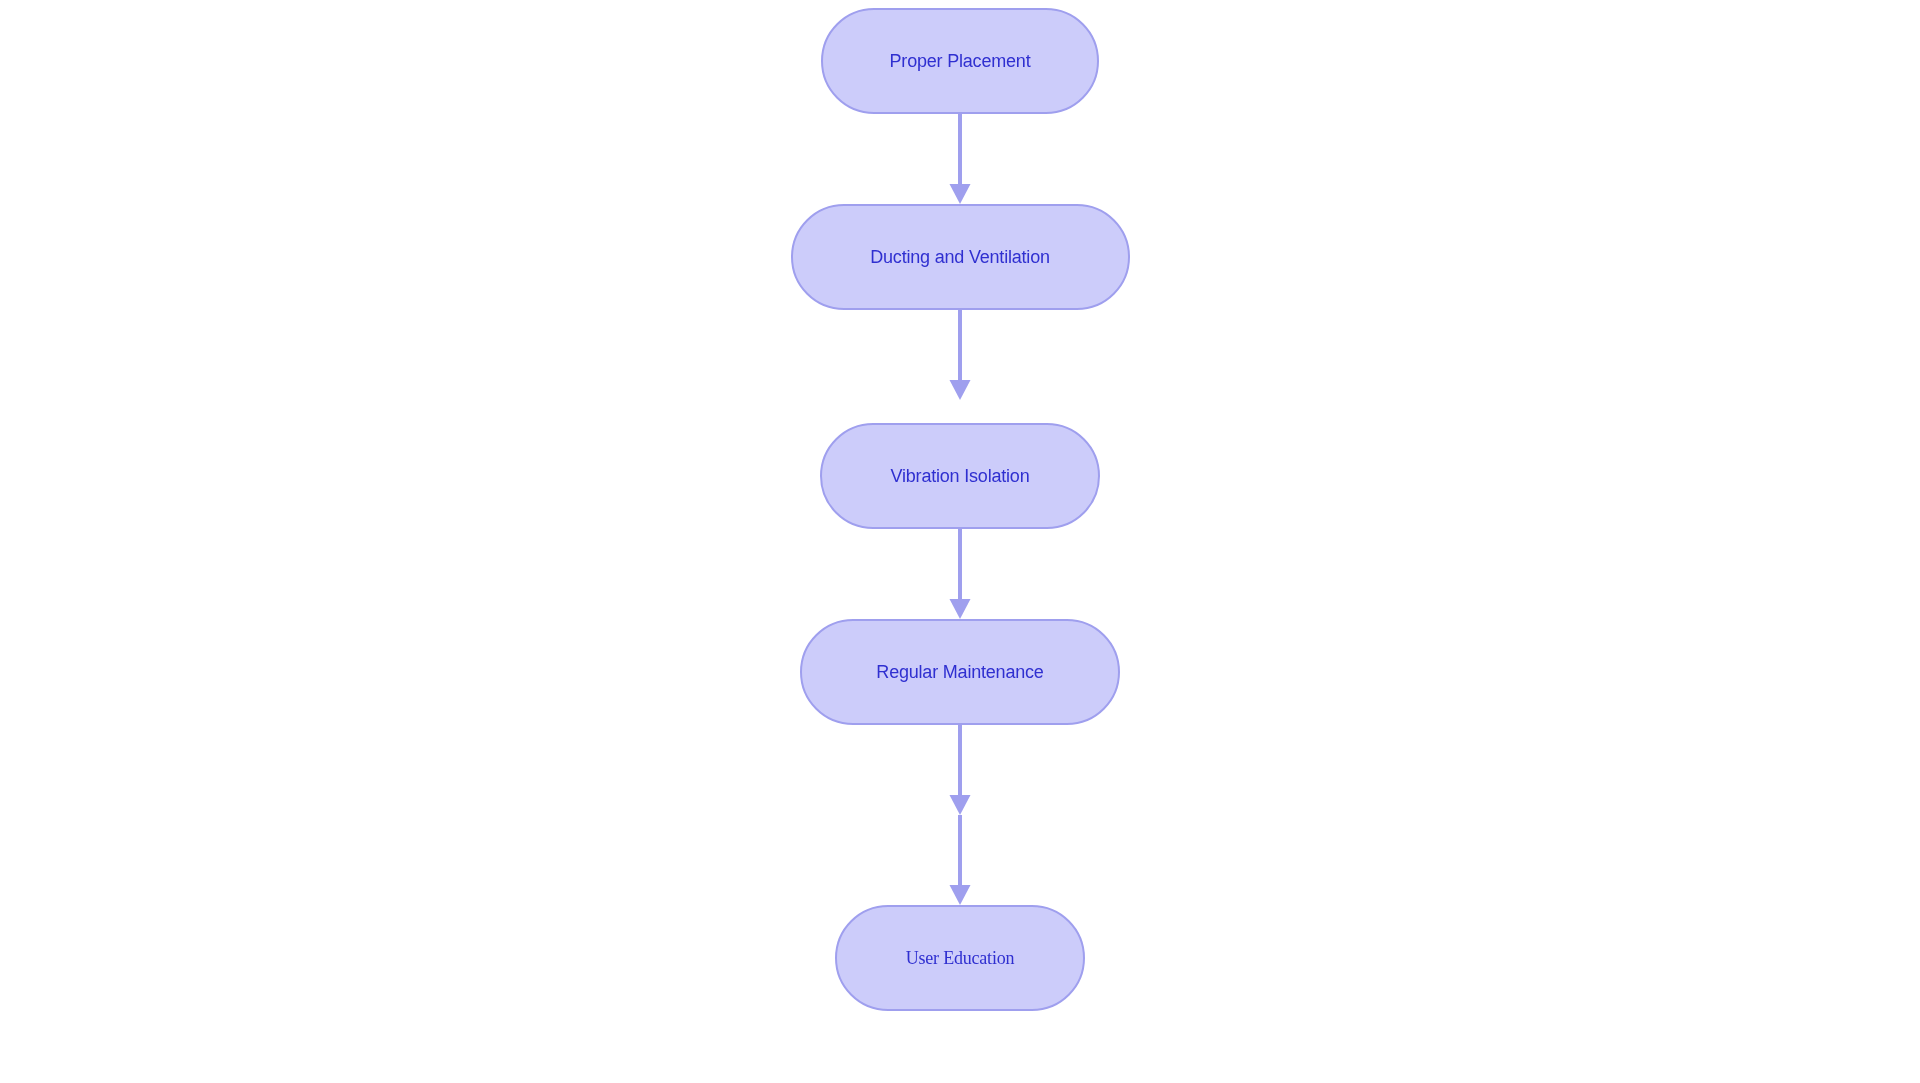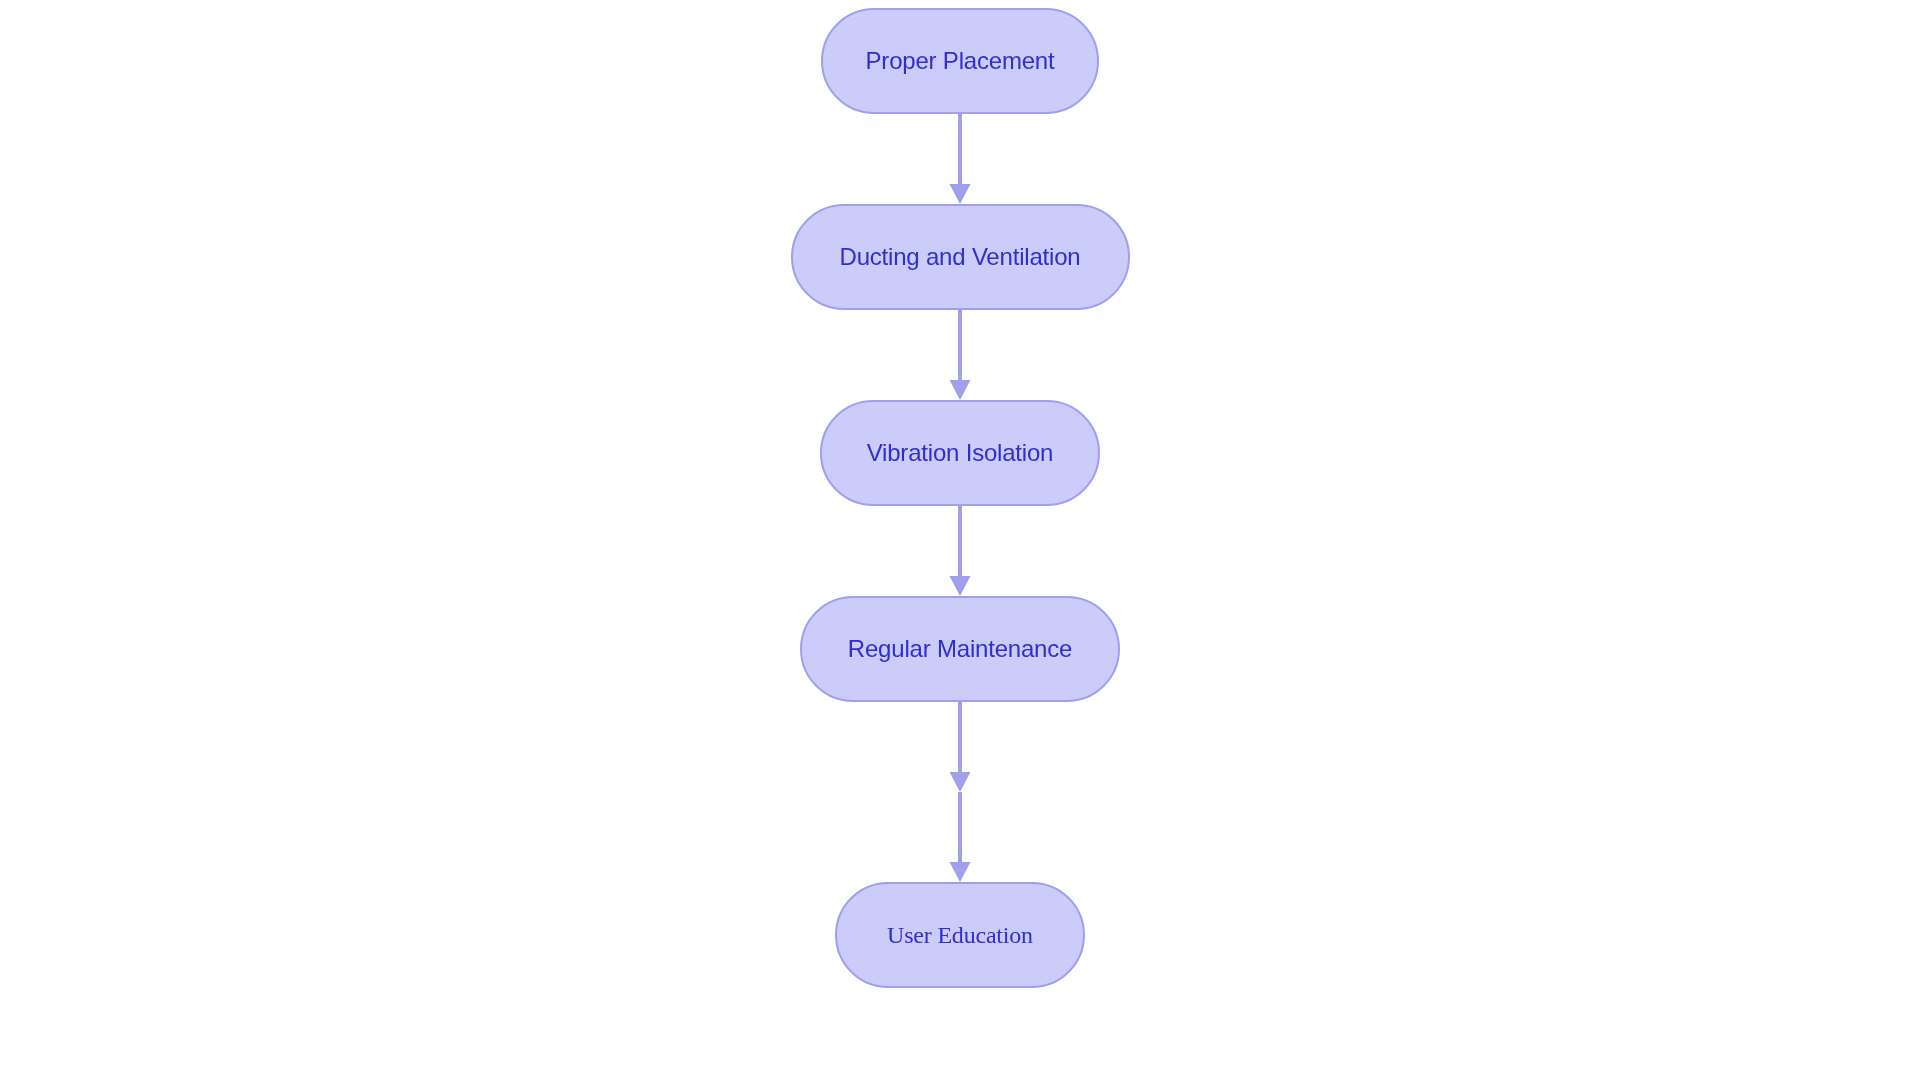--- a/index.html
+++ b/index.html
@@ -38,36 +38,36 @@
     box-sizing: border-box;
     background: #ccccfa;
     border: 2px solid #9f9fee;
     border-radius: 999px;
     color: #2f2fd0;
     display: flex;
     align-items: center;
     justify-content: center;
     text-align: center;
     white-space: nowrap;
-    font-size: 24px;
+    font-size: 18px;
     line-height: 1;
     letter-spacing: -0.2px;
     padding: 0 46px;
     height: 106px;
   }
 
   .node-label {
     display: block;
     pointer-events: none;
   }
 
   
   .node.n0 { width: 278px; }
   .node.n1 { width: 339px; align-items: center; }
-  .node.n2 { width: 280px; }
+  .node.n2 { width: 280px; margin-top: 23px; }
   .node.n3 { width: 320px; }
   .node.n4 { width: 325px; }
   .node.n5 { width: 250px; font-family: Liberation Serif, serif; }
 
   .edge {
     width: 24px;
     height: 90px;
     position: relative;
     display: block;
   }

